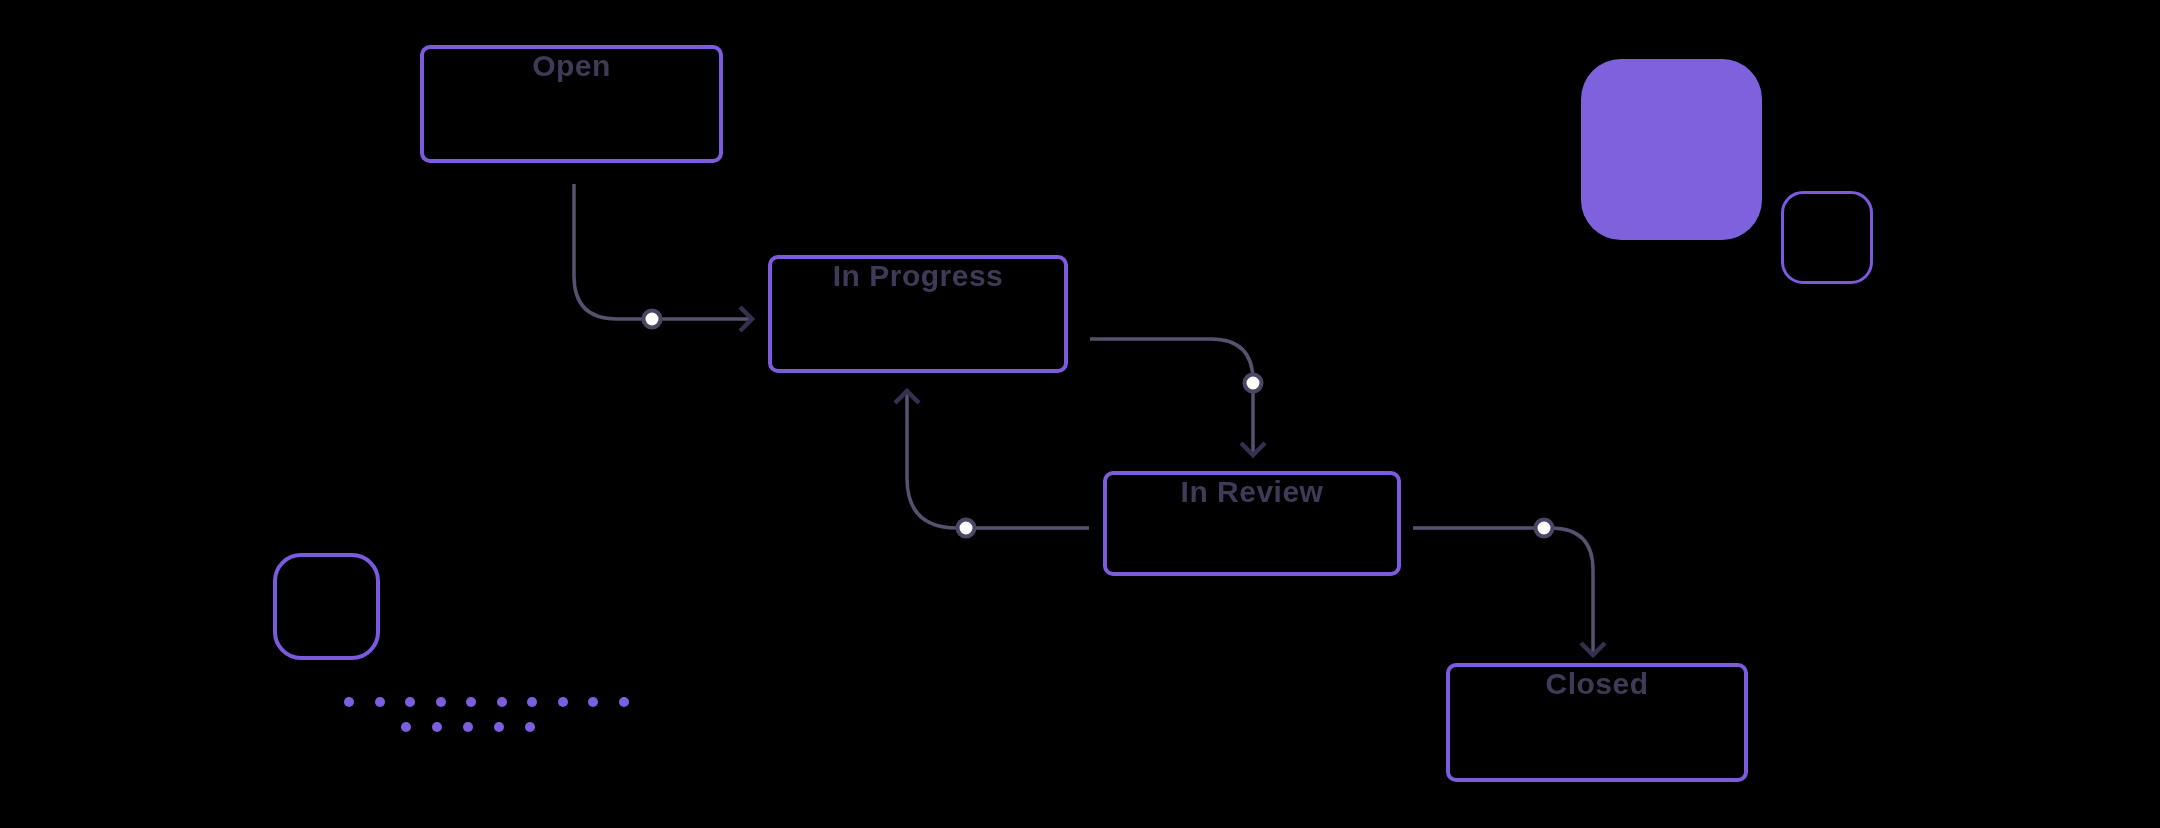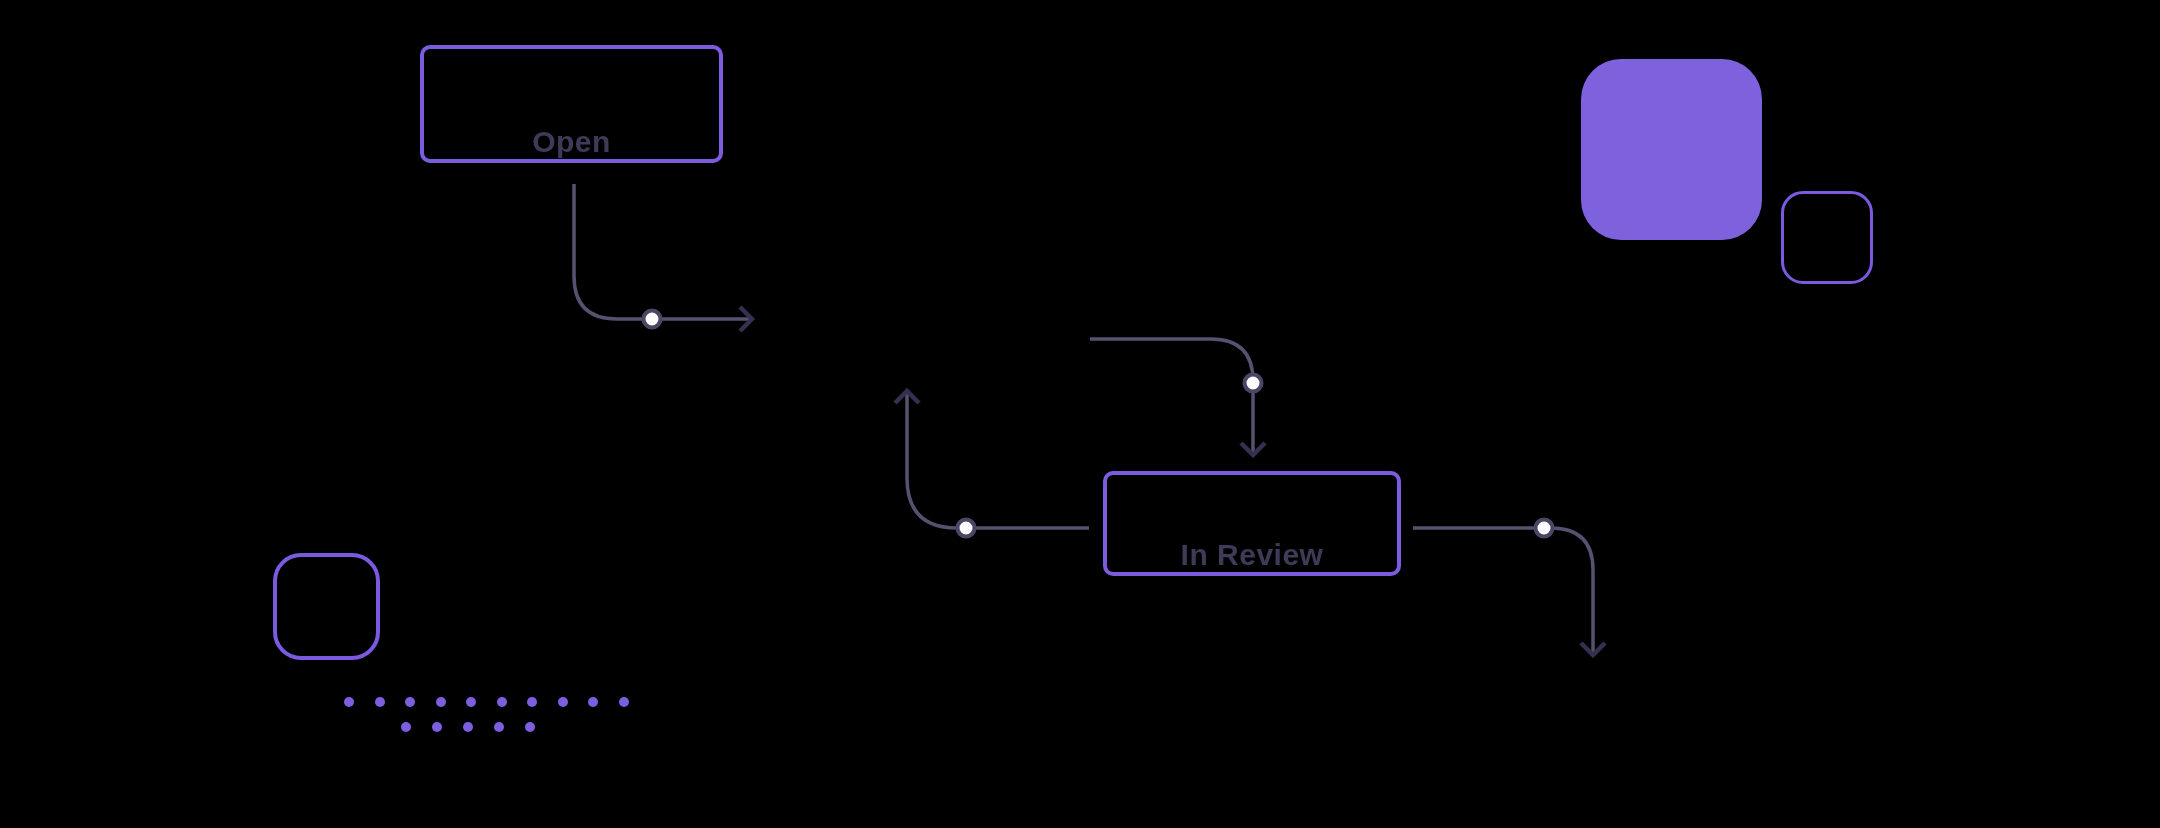--- a/index.html
+++ b/index.html
@@ -37,21 +37,21 @@
   .edge-anchor {
     fill: var(--connector-fill, #FDFDFE);
     stroke: var(--connector-stroke, #4B4566);
     stroke-width: 4;
   }
   .node {
     position: absolute;
     border: 4px solid var(--node-border, #7C5CDC);
     border-radius: 10px;
     display: flex;
-    align-items: flex-end;
+    align-items: flex-start;
     justify-content: center;
     box-sizing: border-box;
     background: transparent;
   }
   .node-label {
     color: var(--node-label, #3E3A57);
     font-size: 30px;
     font-weight: 700;
     letter-spacing: 0.5px;
     white-space: nowrap;
@@ -134,25 +134,31 @@
       <path class="edge-shaft" d="M 1413 528 L 1551 528 Q 1593 528 1593 570 L 1593 655"></path>
       <polyline class="edge-arrow" points="1581,643 1593,655 1605,643"></polyline>
       <circle class="edge-anchor" cx="1544" cy="528" r="8.5"></circle>
     </g>
   </svg>
 
   <div class="node node-open">
     <span class="node-label">Open</span>
   </div>
 
+  <div class="node node-in-progress">
+    <span class="node-label">In Progress</span>
+  </div>
 
   <div class="node node-in-review">
     <span class="node-label">In Review</span>
   </div>
 
+  <div class="node node-closed">
+    <span class="node-label">Closed</span>
+  </div>
 
   <div class="accent-square-filled"></div>
   <div class="accent-square-outline-tr"></div>
   <div class="accent-square-outline-bl"></div>
 
   <div class="dot-row dot-row-1">
       <span class="grid-dot"></span>
       <span class="grid-dot"></span>
       <span class="grid-dot"></span>
       <span class="grid-dot"></span>

